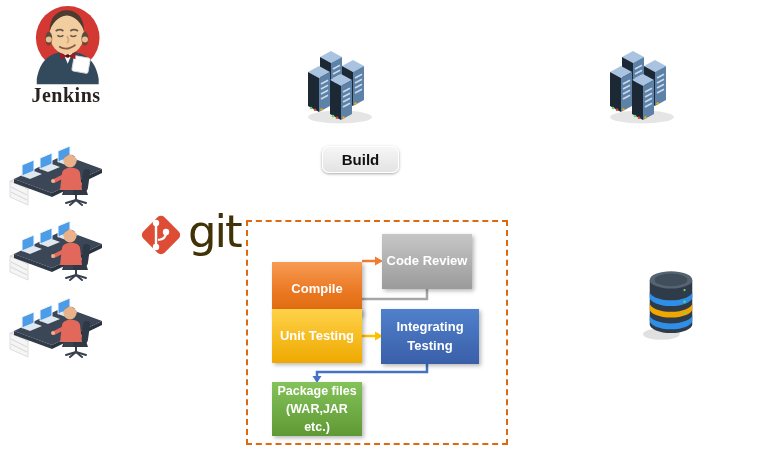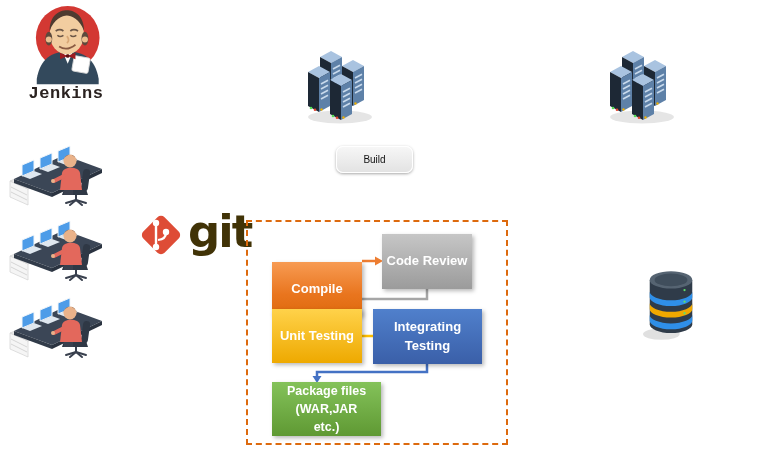--- a/index.html
+++ b/index.html
@@ -2,59 +2,59 @@
 <html><head>
 <meta charset="utf-8">
 <style>
   html,body{margin:0;padding:0;background:#fff;}
   .canvas{position:relative;width:768px;height:454px;background:#FFFFFF;
           font-family:"Liberation Sans",sans-serif;overflow:hidden;}
 
   
   .jenkins{position:absolute;left:18px;top:0;width:96px;text-align:center;}
   .jenkins-svg{width:88px;height:86px;display:block;margin:0 auto;}
-  .jenkins-label{font-family:Liberation Mono, monospace;font-weight:bold;font-size:17px;
+  .jenkins-label{font-family:Liberation Serif, serif;font-weight:bold;font-size:20px;
                  color:#2A2220;letter-spacing:.5px;margin-top:-2px;}
 
   
   .dev{position:absolute;width:100px;height:68px;}
   .d1{left:6px;top:139px}.d2{left:6px;top:214px}.d3{left:6px;top:291px}
 
   
   .git-diamond{position:absolute;left:133px;top:207px;width:56px;height:56px;}
   .git-word{position:absolute;left:188px;top:209px;font-family:"DejaVu Sans",sans-serif;
-            font-weight:bold;font-size:45px;color:#413307;letter-spacing:-2px;line-height:1;}
+            font-weight:normal;font-size:45px;color:#413307;letter-spacing:-2px;line-height:1;}
 
   
   .servers{position:absolute;width:72px;height:78px;}
   .s1{left:306px;top:48px}.s2{left:608px;top:48px}
 
   
-  .build-btn{position:absolute;left:336px;top:146px;width:77px;height:27px;border-radius:7px;
+  .build-btn{position:absolute;left:322px;top:146px;width:77px;height:27px;border-radius:7px;
              background:linear-gradient(#F7F7F7,#E2E2E2);
              box-shadow:0 1px 3px rgba(0,0,0,.35), inset 0 0 0 1px #fff;
              display:flex;align-items:center;justify-content:center;
-             font-weight:normal;font-size:10px;color:#111;cursor:pointer;}
+             font-weight:bold;font-size:15px;color:#111;cursor:pointer;}
 
   
   .pipeline{position:absolute;left:246px;top:220px;width:262px;height:225px;}
   .pipeline-border{position:absolute;inset:0;border:2px dashed #DD6A0E;pointer-events:none;}
   .connectors{position:absolute;left:0;top:0;width:262px;height:225px;}
   .step{position:absolute;display:flex;align-items:center;justify-content:center;
         color:#fff;font-weight:bold;font-size:13px;text-align:center;line-height:1.45;
         white-space:pre-line;box-shadow:2px 2px 4px rgba(0,0,0,.28);}
   .st-compile {left:26px;top:14px;width:90px;height:54px;
         background:linear-gradient(180deg,#F79B53,#E9751E 60%,#DE6A0D);margin-top:28px;}
   .st-review  {left:136px;top:14px;width:90px;height:55px;
         background:linear-gradient(180deg,#C6C6C6,#9B9B9B);}
   .st-unit    {left:26px;top:89px;width:90px;height:54px;
         background:linear-gradient(180deg,#FFD24A,#EEA900);}
-  .st-integr  {left:127px;top:89px;width:109px;height:55px;padding:0 6px;box-sizing:border-box;
+  .st-integr  {left:135px;top:89px;width:98px;height:55px;padding:0 6px;box-sizing:border-box;
         background:linear-gradient(180deg,#5080CC,#3A5FA8);}
-  .st-package {left:26px;top:162px;width:109px;height:54px;font-size:12.5px;
+  .st-package {left:26px;top:162px;width:90px;height:54px;font-size:12.5px;
         background:linear-gradient(180deg,#84C25A,#5F9933);}
 
   
   .db{position:absolute;left:642px;top:268px;width:58px;height:76px;}
 </style>
 </head>
 <body>
 
 <div class="canvas">
 

